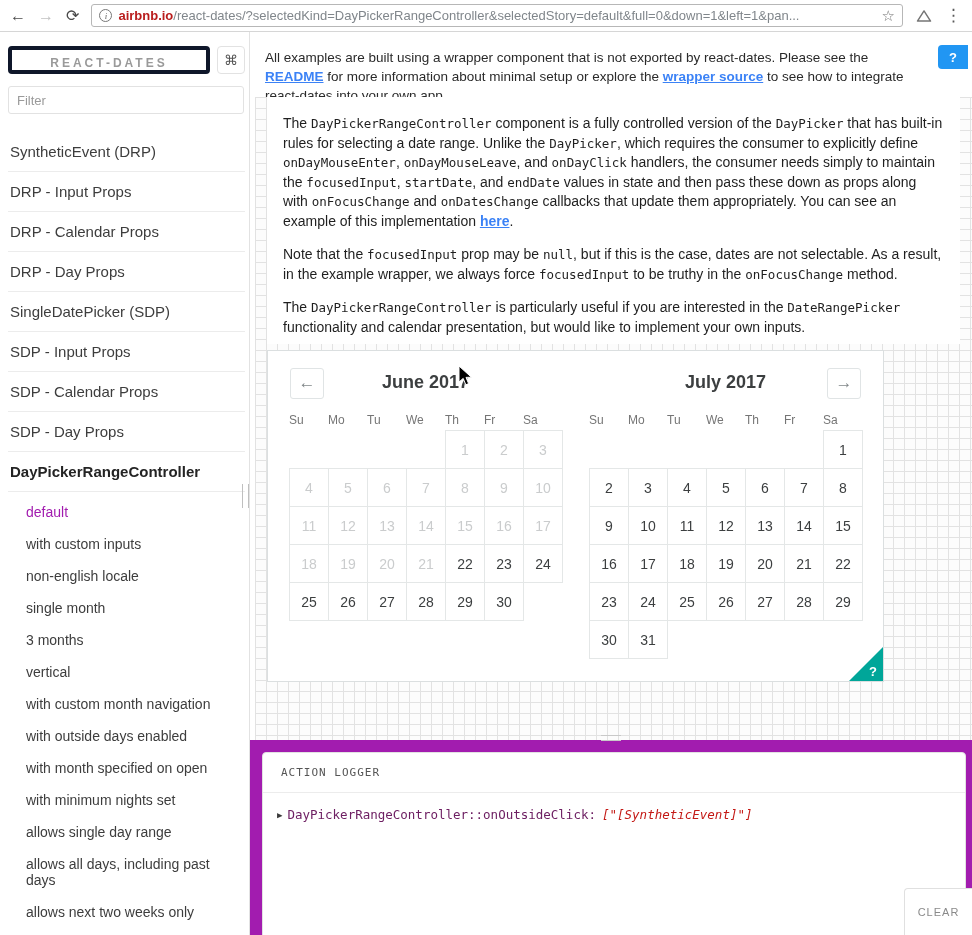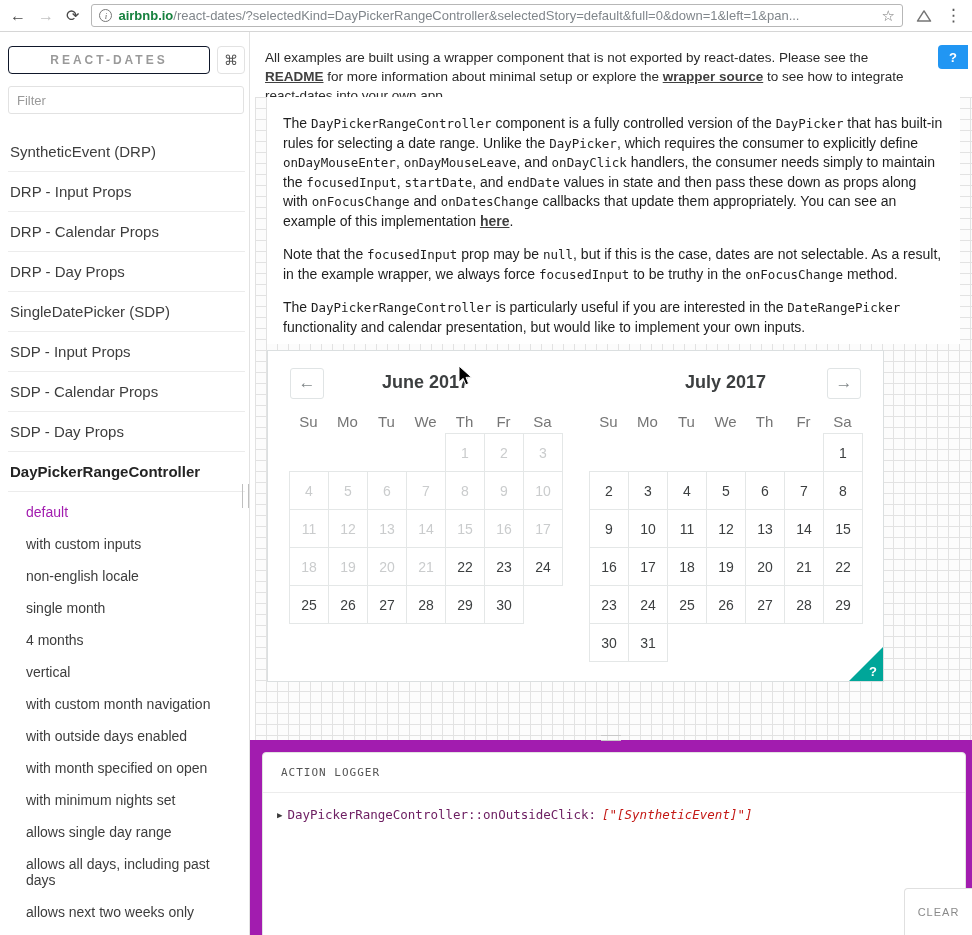--- a/index.html
+++ b/index.html
@@ -6,61 +6,61 @@
 html,body{width:972px;height:935px;overflow:hidden}
 body{font-family:"Liberation Sans",sans-serif;background:#fff;position:relative;font-size:14px}
 
 
 .browser-bar{position:absolute;top:0;left:0;right:0;height:32px;background:#fff;border-bottom:1px solid #d6d6d6;display:flex;align-items:center;padding:0 10px;gap:12px}
 .nav-ic{font-size:16px;color:#4a4a4a;cursor:pointer;line-height:1}
 .nav-ic.disabled{color:#c2c2c2}
 .omnibox{flex:1;height:23px;border:1px solid #b7b7b7;border-radius:3px;background:#fff;display:flex;align-items:center;padding:0 7px;overflow:hidden}
 .info-ic{flex:0 0 auto;width:13px;height:13px;border:1px solid #777;border-radius:50%;font-size:9px;color:#666;text-align:center;line-height:12px;font-style:italic;font-family:"Liberation Serif",serif;margin-right:6px}
 .url{white-space:nowrap;overflow:hidden;font-size:13px;color:#80868b;flex:1}
-.url b{color:#15803d;font-weight:bold}
+.url b{color:#b91c1c;font-weight:bold}
 .star-ic{flex:0 0 auto;color:#767676;font-size:15px;margin-left:6px;cursor:pointer}
 .cloud-ic{cursor:pointer;display:flex;align-items:center}
 .menu-ic{font-size:17px;color:#5a5a5a;cursor:pointer;letter-spacing:0}
 
 
 .sidebar{position:absolute;top:32px;left:0;bottom:0;width:250px;background:#fff;border-right:1px solid #e2e2e2;padding:14px 4px 0 8px}
 .sb-head{display:flex;gap:7px;margin-bottom:12px}
-.sb-title-btn{flex:1;height:28px;border:1px solid #0f172a;border-radius:4px;background:#fff;color:#9a9a9a;font-size:12px;font-weight:bold;letter-spacing:3px;text-align:center;line-height:26px;cursor:pointer}
+.sb-title-btn{flex:1;height:28px;border:4px solid #0f172a;border-radius:4px;background:#fff;color:#9a9a9a;font-size:12px;font-weight:bold;letter-spacing:3px;text-align:center;line-height:26px;cursor:pointer}
 .sb-cmd-btn{width:28px;height:28px;border:1px solid #e2e2e2;border-radius:4px;background:#fff;color:#555;font-size:14px;text-align:center;line-height:26px;cursor:pointer}
 .sb-filter{width:236px;height:28px;border:1px solid #e2e2e2;border-radius:3px;padding:8px 8px;font-size:13px;color:#444;font-family:"Liberation Sans",sans-serif;outline:none;margin-bottom:18px}
 .sb-filter::placeholder{color:#9a9a9a}
 .kind{font-size:15px;color:#3d3d3d;padding:11px 2px 11px 2px;border-bottom:1px solid #ececec;cursor:pointer}
 .kind.sel{font-weight:bold;color:#242424}
 .stories{margin-top:4px}
 .story{font-size:14px;color:#3d3d3d;padding:8px 2px 8px 18px;cursor:pointer}
 .story.sel{font-weight:normal;color:#a21caf}
 .sb-resize{position:absolute;right:0;top:452px;width:7px;height:24px;border-left:1px solid #bfbfbf;border-right:1px solid #bfbfbf;cursor:col-resize}
 
 
 .preview{position:absolute;top:32px;left:250px;right:0;bottom:0;background:#fff}
 .intro{position:absolute;top:0;left:0;right:0;height:65px;background:#fff;padding:16px 64px 0 15px;font-size:13.5px;line-height:19px;color:#2a2a2a;overflow:hidden}
-.info-link{color:#404040;font-weight:bold;text-decoration:underline;cursor:pointer}
+.info-link{color:#3b82f6;font-weight:bold;text-decoration:underline;cursor:pointer}
 .help-btn{position:absolute;top:13px;right:4px;width:30px;height:24px;background:#2196f3;border:none;border-radius:4px 0 0 4px;color:#fff;font-weight:bold;font-size:13px;cursor:pointer;z-index:6}
 
 .grid-panel{position:absolute;top:65px;left:5px;right:0;height:643px;background-color:#fcfcfc;background-image:linear-gradient(#e2e2e2 1px,transparent 1px),linear-gradient(90deg,#e2e2e2 1px,transparent 1px);background-size:11px 11px}
 .desc-card{position:absolute;top:0;left:12px;width:693px;height:247px;background:#fff;padding:17px 16px;font-size:14px;line-height:19.5px;color:#1f1f1f}
 .desc-card p + p{margin-top:14px}
 code{font-family:"DejaVu Sans Mono",monospace;font-size:12.5px;color:#1f1f1f}
 
 
 .cal-panel{position:absolute;top:253px;left:12px;width:617px;height:332px;background:#fff;border:1px solid #dbdfe0}
 .cal-nav{position:absolute;top:17px;width:34px;height:31px;border:1px solid #e0e4e5;border-radius:3px;background:#fff;color:#82888a;font-size:17px;line-height:28px;text-align:center;cursor:pointer}
 .cal-prev{left:22px}
 .cal-next{right:22px}
 .month{position:absolute;top:16px;width:273px}
 .m-june{left:21px}
 .m-july{left:321px}
 .month-title{text-align:center;font-size:18px;font-weight:bold;color:#3c3f40;height:30px;line-height:30px}
 .weekdays{display:flex;margin-top:16px}
-.weekday{width:39px;text-align:center;font-size:15px;color:#757575}
+.weekday{width:39px;text-align:left;font-size:12px;color:#757575}
 table.days{border-collapse:collapse;table-layout:fixed;width:273px;margin-top:3px}
 table.days td{width:39px;height:38px;text-align:center;vertical-align:middle;font-size:14px;color:#3c3f40;border:1px solid #e4e7e7;background:#fff}
 table.days td.empty{border:none;background:transparent}
 table.days td.blocked{color:#cacccd}
 table.days td.active{cursor:pointer}
 .cal-info{position:absolute;right:0;bottom:0;width:34px;height:34px;cursor:pointer}
 .cal-info .tri{position:absolute;right:0;bottom:0;width:0;height:0;border-bottom:34px solid #00a699;border-left:34px solid transparent}
 .cal-info .q{position:absolute;right:6px;bottom:2px;color:#fff;font-weight:bold;font-size:13px}
 .cursor{position:absolute;left:203px;top:268px;z-index:7;pointer-events:none}
 
@@ -111,21 +111,21 @@
       <div class="kind">SDP - Input Props</div>
       <div class="kind">SDP - Calendar Props</div>
       <div class="kind">SDP - Day Props</div>
       <div class="kind sel">DayPickerRangeController</div>
     </div>
   <div class="stories">
       <div class="story sel">default</div>
       <div class="story">with custom inputs</div>
       <div class="story">non-english locale</div>
       <div class="story">single month</div>
-      <div class="story">4 months</div>
+      <div class="story">3 months</div>
       <div class="story">vertical</div>
       <div class="story">with custom month navigation</div>
       <div class="story">with outside days enabled</div>
       <div class="story">with month specified on open</div>
       <div class="story">with minimum nights set</div>
       <div class="story">allows single day range</div>
       <div class="story">allows all days, including past days</div>
       <div class="story">allows next two weeks only</div>
       <div class="story">with some blocked dates</div>
     </div>

